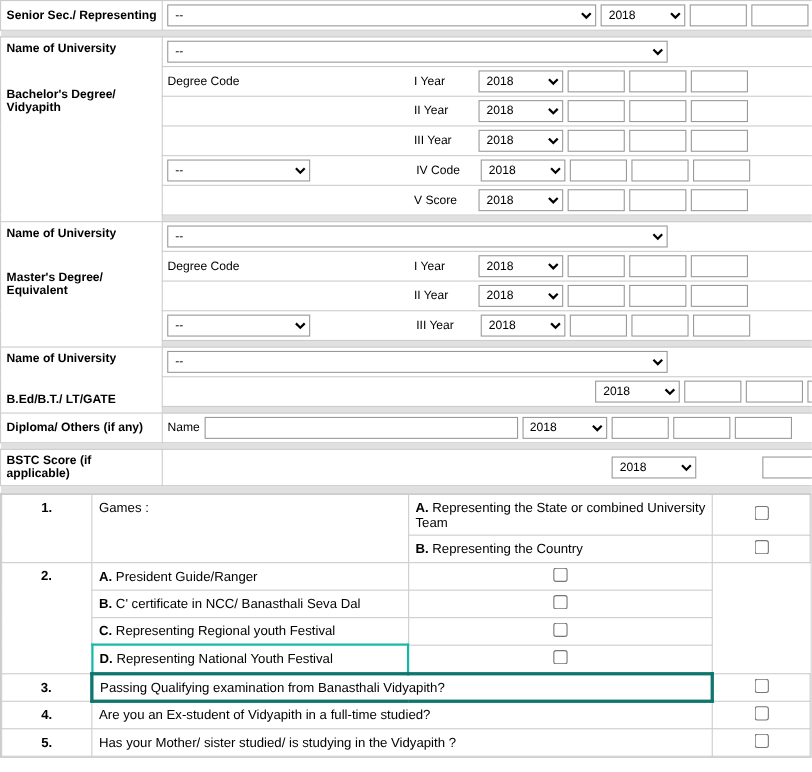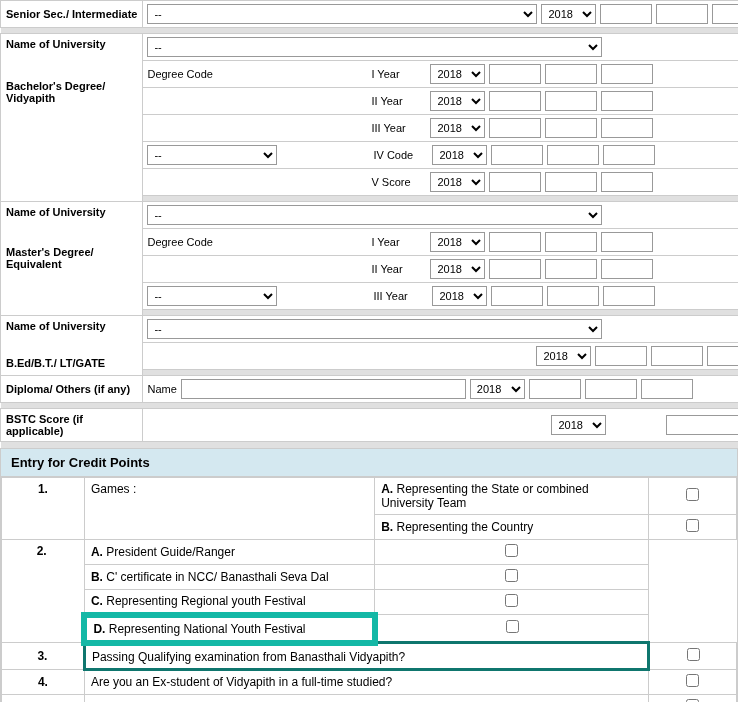--- a/index.html
+++ b/index.html
@@ -6,35 +6,35 @@
     body { font-family: Arial, sans-serif; font-size: 12px; background: #fff; width: 738px; }
     
     table { width: 100%; border-collapse: collapse; }
     td, th { border: 1px solid #ccc; padding: 3px 5px; vertical-align: middle; }
     .label-cell { font-weight: bold; width: 90px; white-space: nowrap; vertical-align: middle; }
     
     select, input[type="text"] { font-size: 11px; border: 1px solid #999; padding: 1px 2px; background: #fff; }
     select { height: 20px; }
     input[type="text"] { height: 20px; }
     
-    .year-select { width: 55px; }
+    .year-select { width: 77px; }
     
     input[type="checkbox"] { width: 13px; height: 13px; }
     
     .small-box { width: 50px; height: 20px; border: 1px solid #999; display: inline-block; background: #fff; }
   </style>
 </head>
 <body>
 
 <table style="width:738px; border-collapse:collapse; font-size:12px;">
 
   <tbody>
       <tr>
     <td class="label-cell" style="width:92px; border:1px solid #ccc; padding:4px 5px; font-weight:bold; font-size:11px; vertical-align:middle;">
-      <span>Senior Sec./ Intermediate</span>
+      <span>Senior Sec./ Representing</span>
     </td>
     <td style="border:1px solid #ccc; padding:3px 4px;">
       <div style="display:flex; align-items:center; gap:4px;">
         <select style="width:390px; height:20px; font-size:11px;">
           <option>--</option>
         </select>
         <span style="display:flex; align-items:center; gap:2px;">
           <select class="year-select" style="font-size:11px; height:20px;">
             <option>2018</option>
           </select>
@@ -295,23 +295,20 @@
   </tr>
 
   <tr>
         <td colspan="2" style="height:6px; background:#e0e0e0; border:none; padding:0;"></td>
       </tr>
 
 </tbody>
   </table>
 
 <div style="border:1px solid #ccc; margin-top:0;">
-  <div style="background:#d4e8f0; padding:6px 10px; font-weight:bold; font-size:13px; border-bottom:1px solid #ccc;">
-    <span>Entry for Credit Points</span>
-  </div>
 
   <table style="width:100%; border-collapse:collapse; font-size:12px;">
 
     <tbody>
         <tr>
       <td style="border:1px solid #ccc; padding:4px 6px; width:25px; text-align:center; font-weight:bold; vertical-align:top;" rowspan="2">1.</td>
       <td style="border:1px solid #ccc; padding:4px 6px; width:70px; vertical-align:top;" rowspan="2">Games :</td>
       <td style="border:1px solid #ccc; padding:4px 6px;">
         <span style="font-weight:bold;">A.</span> Representing the State or combined University Team
       </td>
@@ -347,21 +344,21 @@
     </tr>
     <tr>
       <td style="border:1px solid #ccc; padding:4px 6px;">
         <span style="font-weight:bold;">C.</span> Representing Regional youth Festival
       </td>
       <td style="border:1px solid #ccc; padding:4px 6px; width:22px; text-align:center;">
         <input type="checkbox" style="">
       </td>
     </tr>
     <tr>
-      <td style="border:6px solid #14b8a6; padding:4px 6px;">
+      <td style="border:2px solid #14b8a6; padding:4px 6px;">
         <span style="font-weight:bold;">D.</span> Representing National Youth Festival
       </td>
       <td style="border:1px solid #ccc; padding:4px 6px; width:22px; text-align:center;">
         <input type="checkbox" style="">
       </td>
     </tr>
 
     <tr>
       <td style="border:1px solid #ccc; padding:4px 6px; width:25px; text-align:center; font-weight:bold;">3.</td>
       <td style="border:3px solid #0f766e; padding:4px 6px;" colspan="2">

